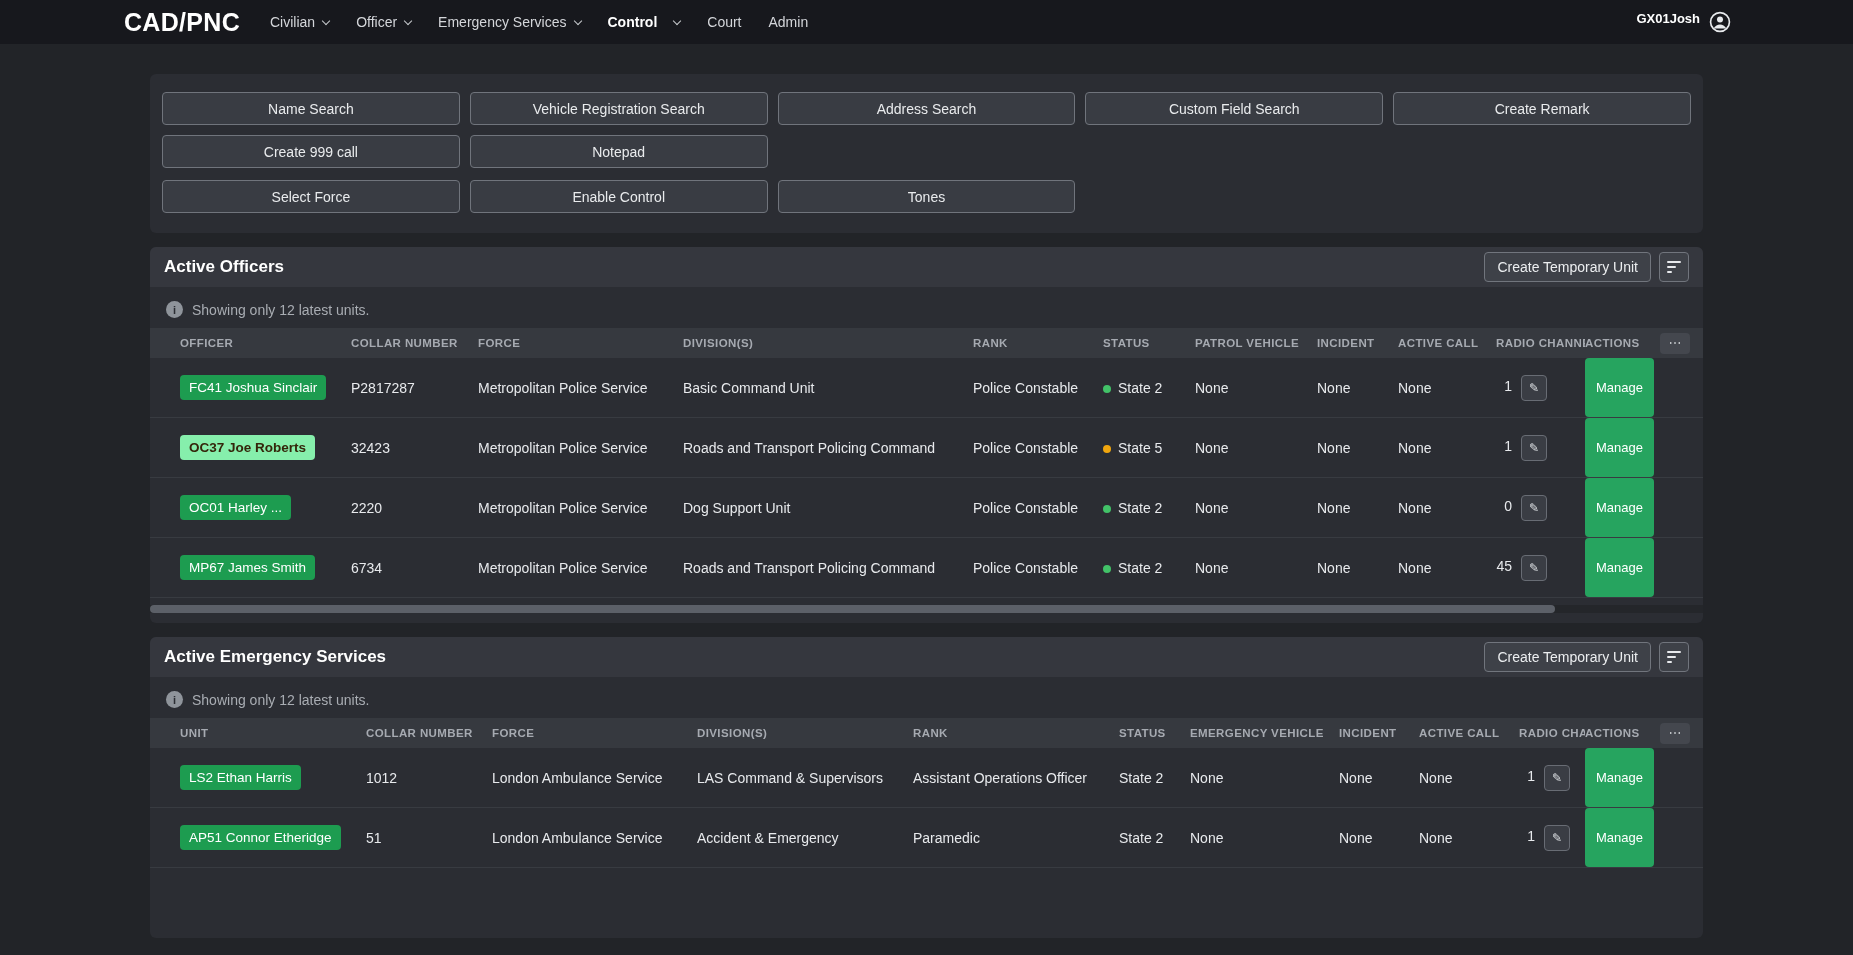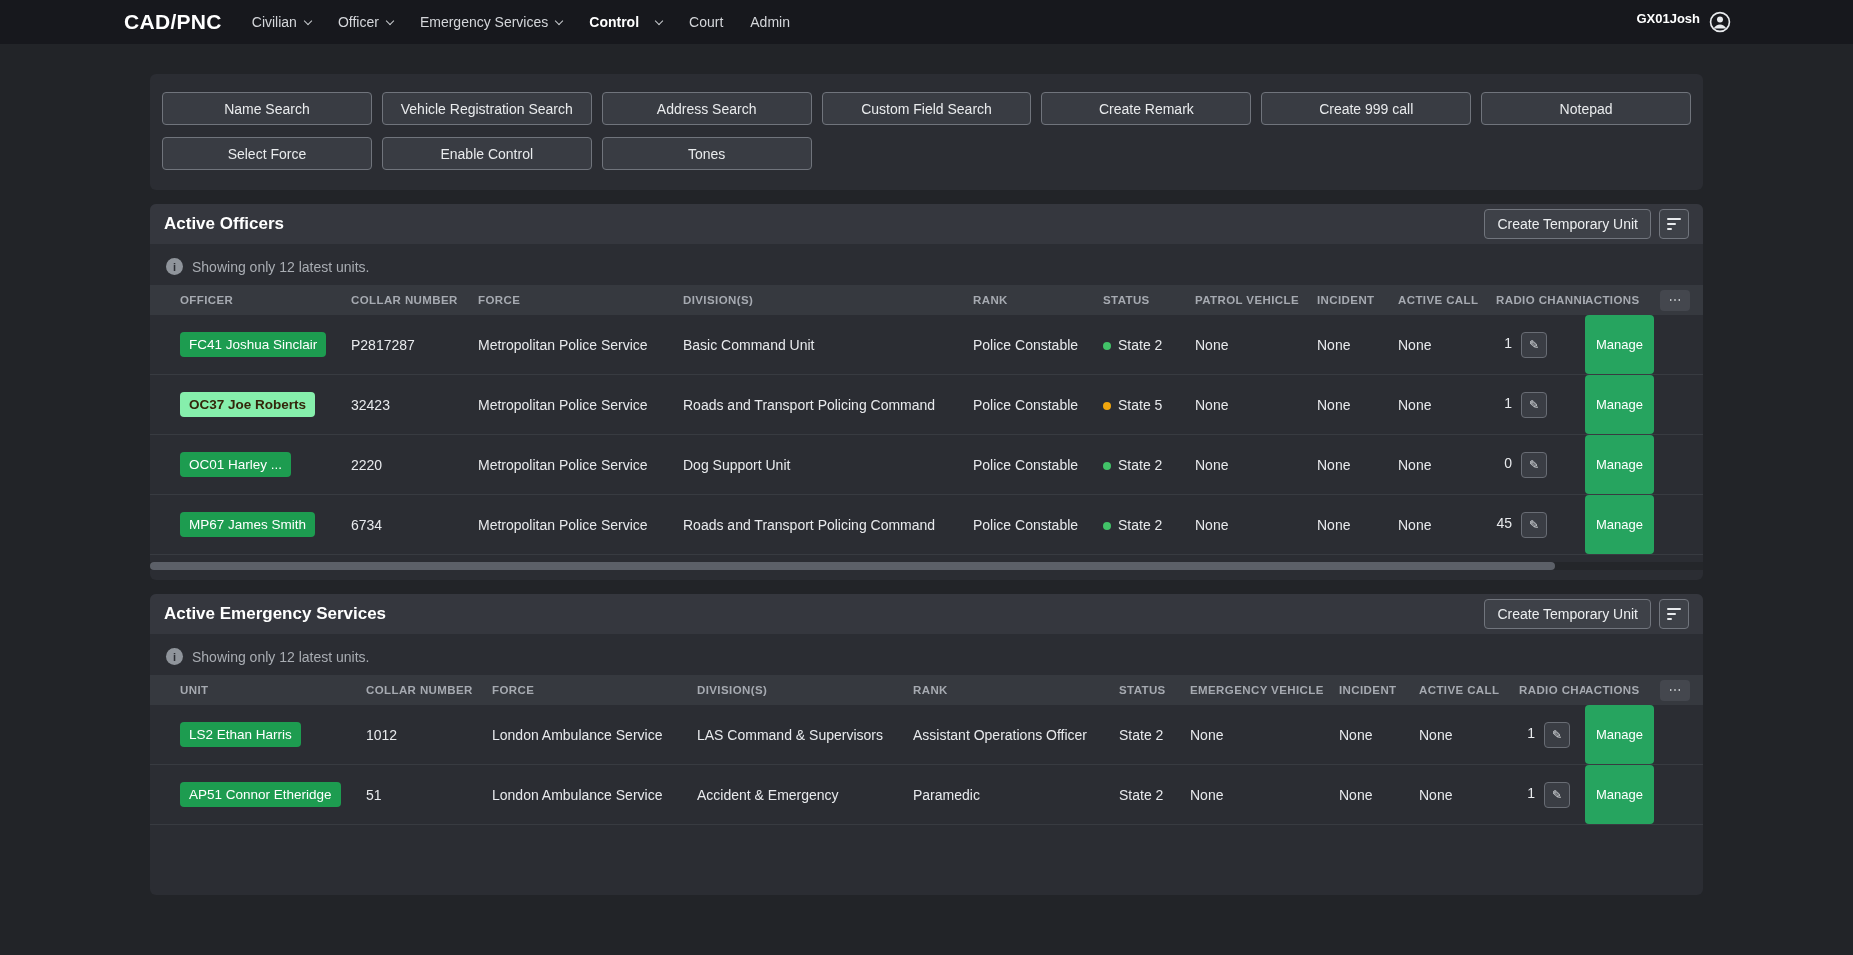--- a/index.html
+++ b/index.html
@@ -10,38 +10,38 @@
     color:#e8eaed;
   }
   button { font-family:inherit; cursor:pointer; }
 
   
   .navbar {
     height:44px; background:#17181d;
     display:flex; align-items:center;
     padding:0 122px 0 124px;
   }
-  .brand { font-size:21px; font-weight:800; color:#fff; letter-spacing:.3px; cursor:pointer; }
+  .brand { font-size:25px; font-weight:800; color:#fff; letter-spacing:.3px; cursor:pointer; }
   .nav-list { display:flex; align-items:center; gap:27px; margin-left:30px; }
   .nav-item { display:flex; align-items:center; gap:8px; color:#d4d6da; font-size:14px; cursor:pointer; }
   .nav-item.active { color:#fff; font-weight:700;gap:17px; }
   .chev { width:6px; height:6px; border-right:1.6px solid #c7cacd; border-bottom:1.6px solid #c7cacd;
           transform:rotate(45deg); margin-top:-3px; display:inline-block; }
   .nav-user { margin-left:auto; display:flex; align-items:flex-start; gap:9px; color:#fff; font-size:13px; font-weight:700; cursor:pointer; }
 
   
   .container { padding:30px 150px 0; }
   .panel { background:#2b2d33; border-radius:6px; margin-bottom:14px; overflow:hidden; }
   .panel-header { background:#35373e; height:40px; display:flex; align-items:center; padding:0 14px; }
   .panel-title { color:#fff; font-size:17px; font-weight:700; white-space:nowrap; }
   .timestamp { margin-left:auto; color:#dfe1e5; font-size:14.5px; }
 
   
   .utility-body { padding:18px 12px 20px; display:flex; flex-direction:column; gap:12px; }
-  .btn-grid { display:grid; grid-template-columns:repeat(7,1fr); gap:10px; }
+  .btn-grid { display:grid; grid-template-columns:repeat(5,1fr); gap:10px; }
   .u-btn {
     height:33px; background:#393c43; border:1px solid #70747c; border-radius:4px;
     color:#e9ebed; font-size:14px; display:flex; align-items:center; justify-content:center; white-space:nowrap;
   }
   .title-edit {
     width:24px; height:24px; margin-left:10px; background:#4a4e55; border:none; border-radius:4px;
     color:#fff; font-size:12px; display:flex; align-items:center; justify-content:center;
   }
 
   

